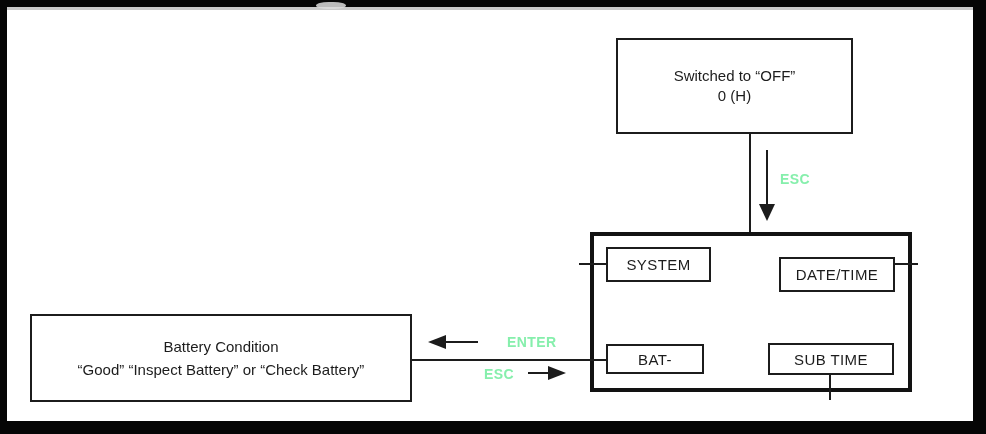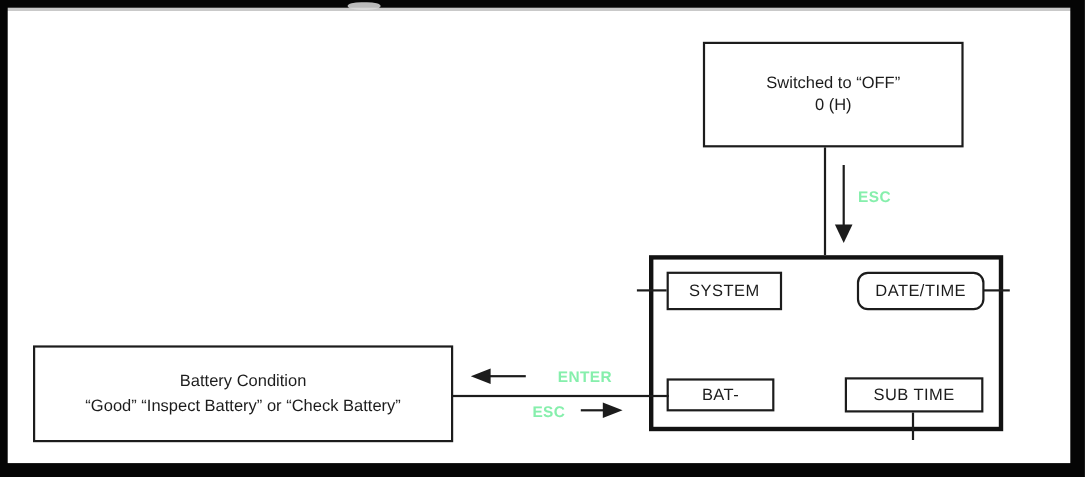--- a/index.html
+++ b/index.html
@@ -5,25 +5,25 @@
   html,body{margin:0;padding:0;background:#000;}
   #stage{
     position:relative;width:986px;height:434px;background:#050505;overflow:hidden;
     font-family:"Liberation Sans","DejaVu Sans",sans-serif;color:#1c1c1c;
   }
   .content{position:absolute;left:7px;top:10px;width:966px;height:411px;background:#ffffff;}
   .gray-strip{position:absolute;left:7px;top:7px;width:966px;height:3px;background:#c9c9c9;}
   .frame-highlight{position:absolute;left:316px;top:2px;width:30px;height:7px;background:#dcdcdc;border-radius:50%/60%;opacity:.85;}
   .box{position:absolute;background:#fff;border:2px solid #1c1c1c;box-sizing:border-box;
        display:flex;flex-direction:column;align-items:center;justify-content:center;text-align:center;}
-  .top-box{left:639px;top:38px;width:237px;height:96px;font-size:15px;line-height:20px;}
+  .top-box{left:616px;top:38px;width:237px;height:96px;font-size:15px;line-height:20px;}
   .main-box{position:absolute;left:590px;top:232px;width:322px;height:160px;border:4px solid #121212;background:#fff;box-sizing:border-box;}
   .menu-item{font-size:15px;letter-spacing:.4px;}
   .system-box{left:606px;top:247px;width:105px;height:35px;}
-  .datetime-box{left:779px;top:247px;width:116px;height:35px;border-radius:10px;}
+  .datetime-box{left:779px;top:257px;width:116px;height:35px;}
   .bat-box{left:606px;top:344px;width:98px;height:30px;}
   .submenus-box{left:768px;top:343px;width:126px;height:32px;}
   .battery-box{left:30px;top:314px;width:382px;height:88px;font-size:15px;gap:6px;}
   .hline{position:absolute;height:2px;background:#1c1c1c;}
   .vline{position:absolute;width:2px;background:#1c1c1c;}
   .arrow-label{position:absolute;font-weight:bold;font-size:14px;letter-spacing:.4px;color:#86efac;}
   .tri{position:absolute;width:0;height:0;}
   .tri-down{border-left:8px solid transparent;border-right:8px solid transparent;border-top:17px solid #1c1c1c;}
   .tri-left{border-top:7px solid transparent;border-bottom:7px solid transparent;border-right:18px solid #1c1c1c;}
   .tri-right{border-top:7px solid transparent;border-bottom:7px solid transparent;border-left:18px solid #1c1c1c;}

